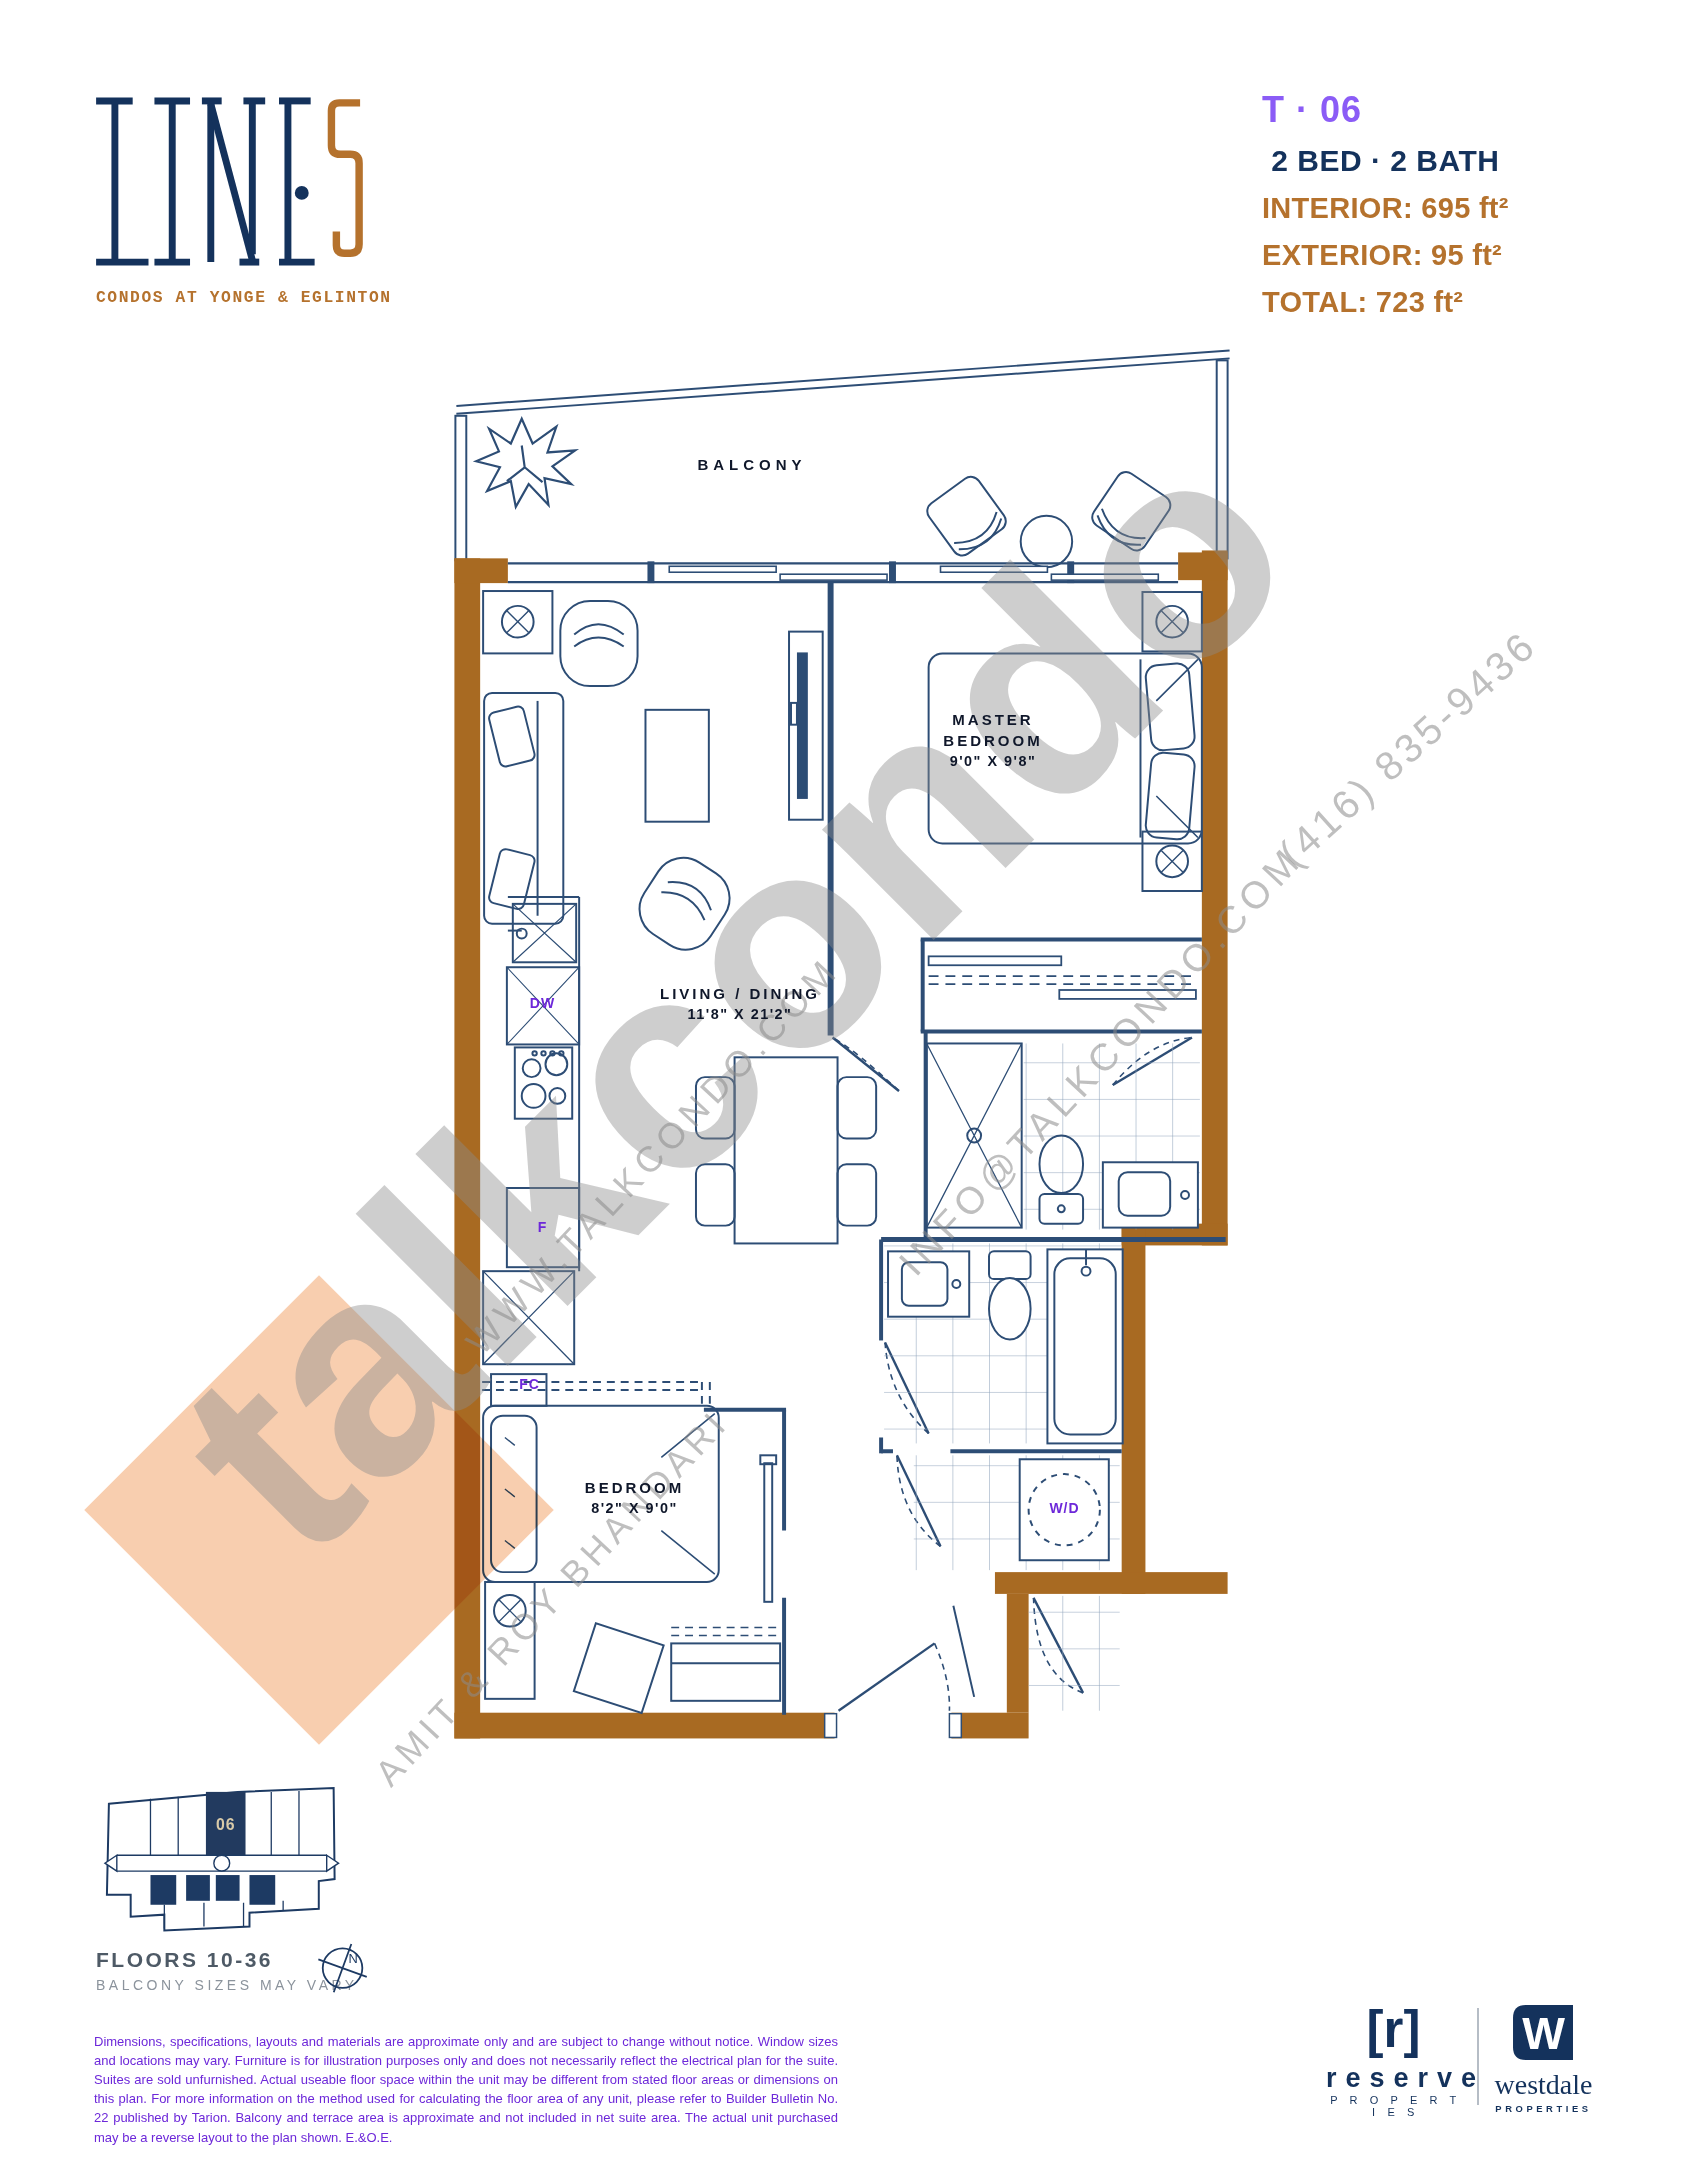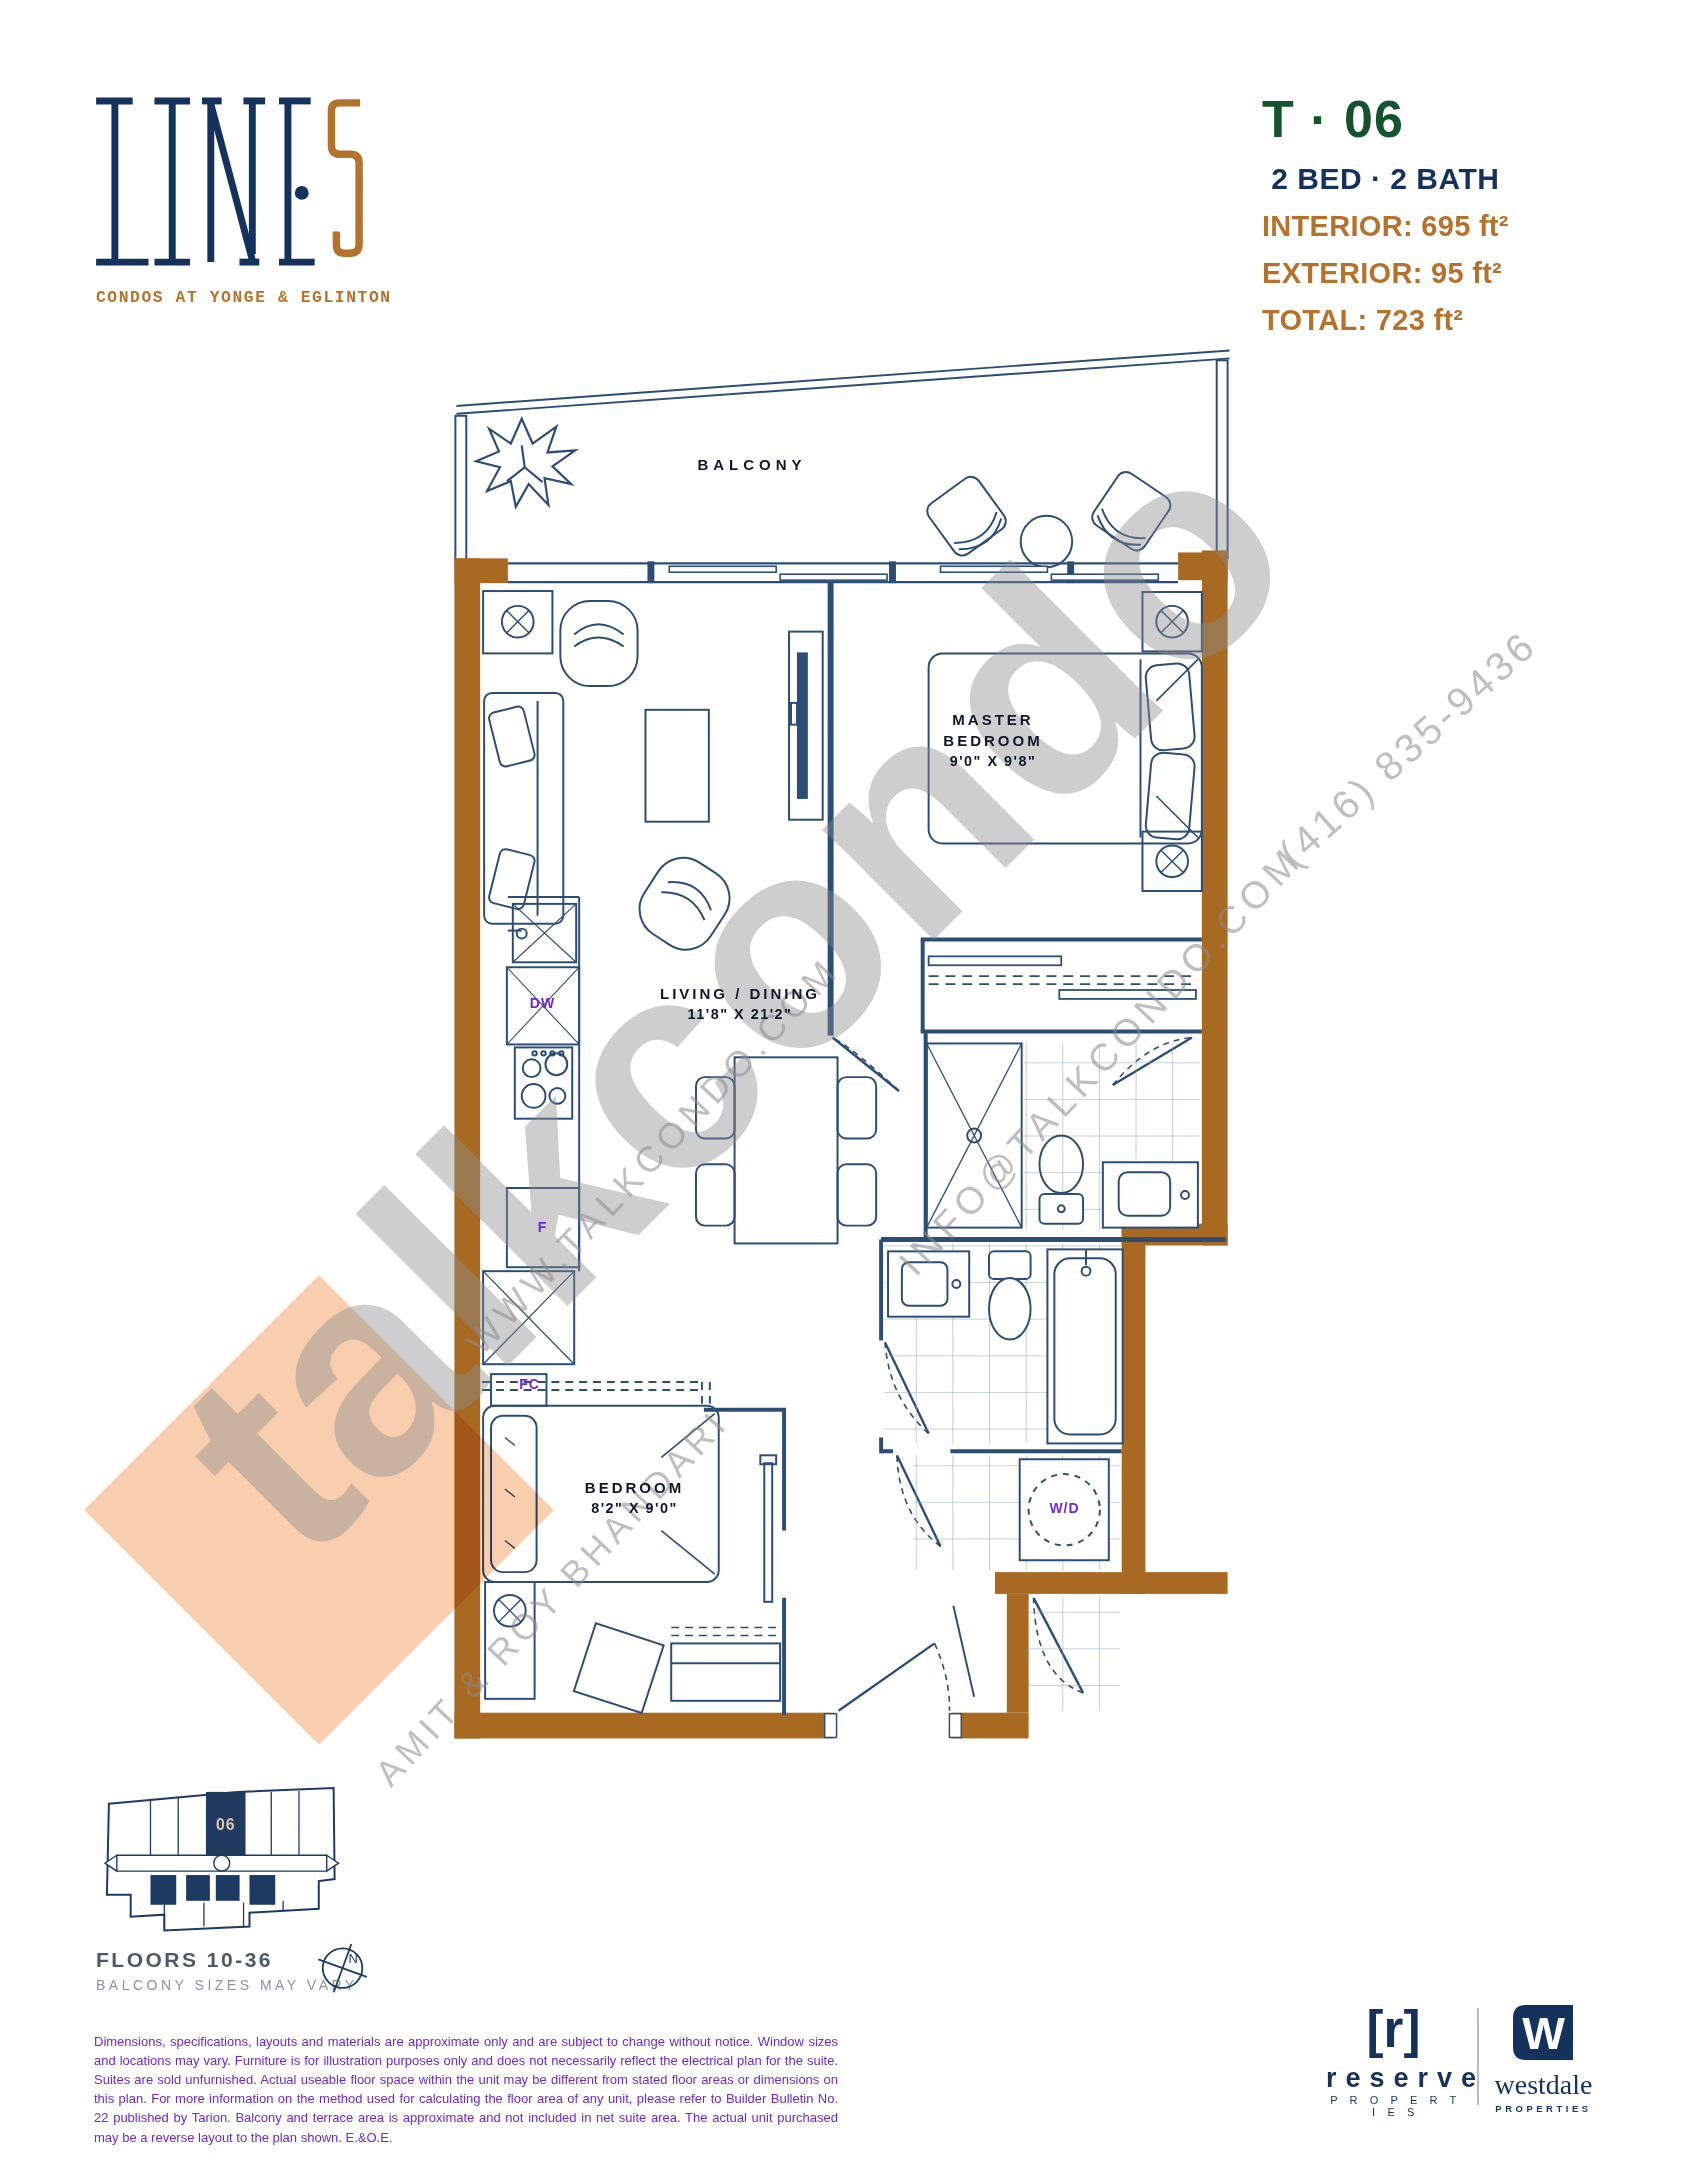--- a/index.html
+++ b/index.html
@@ -3,21 +3,21 @@
 <meta charset="utf-8">
 <style>
   html,body{margin:0;padding:0;background:#fff;}
   body{width:1683px;height:2178px;position:relative;overflow:hidden;
        font-family:"Liberation Sans",sans-serif;-webkit-font-smoothing:antialiased;}
   .abs{position:absolute;}
   
   #brand-subtitle{left:96px;top:288px;width:317px;font-size:16.3px;font-weight:bold;
     letter-spacing:1.6px;color:#b5722d;font-family:Liberation Mono, monospace;}
   #unit-block{left:1262px;top:89px;}
-  #unit-number{font-size:52px;font-weight:bold;color:#14532d;letter-spacing:1px;}
+  #unit-number{font-size:36px;font-weight:bold;color:#8b5cf6;letter-spacing:1px;}
   #unit-config{font-size:30px;font-weight:bold;color:#14325c;margin-top:13px;letter-spacing:0.5px;text-align:center;}
   .unit-stat{font-size:29px;font-weight:bold;color:#b5722d;margin-top:14px;letter-spacing:0.3px;}
   
   .plan-label{position:absolute;text-align:center;color:#0f172a;font-weight:bold;
     font-size:15px;letter-spacing:3px;line-height:21px;z-index:40;}
   .plan-label .dims{font-size:14.4px;letter-spacing:1.5px;}
   .appl{position:absolute;text-align:center;color:#6d28d9;font-weight:bold;font-size:14px;
     letter-spacing:1px;z-index:40;}
   
   .wm{position:absolute;z-index:30;white-space:nowrap;transform:translate(-50%,-50%) rotate(-45deg);

